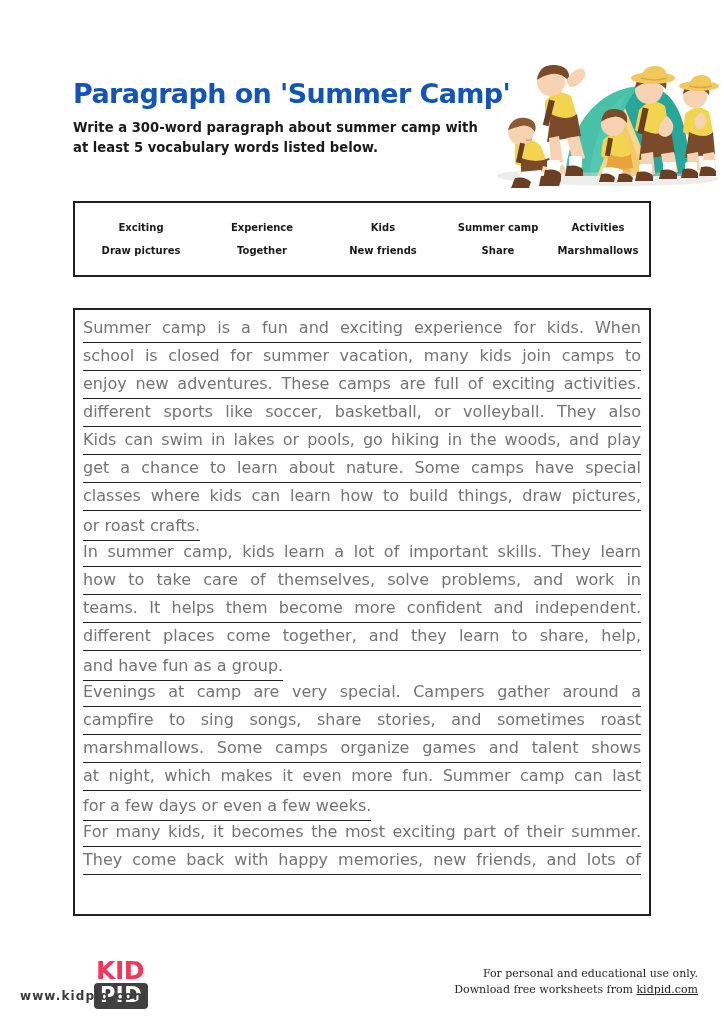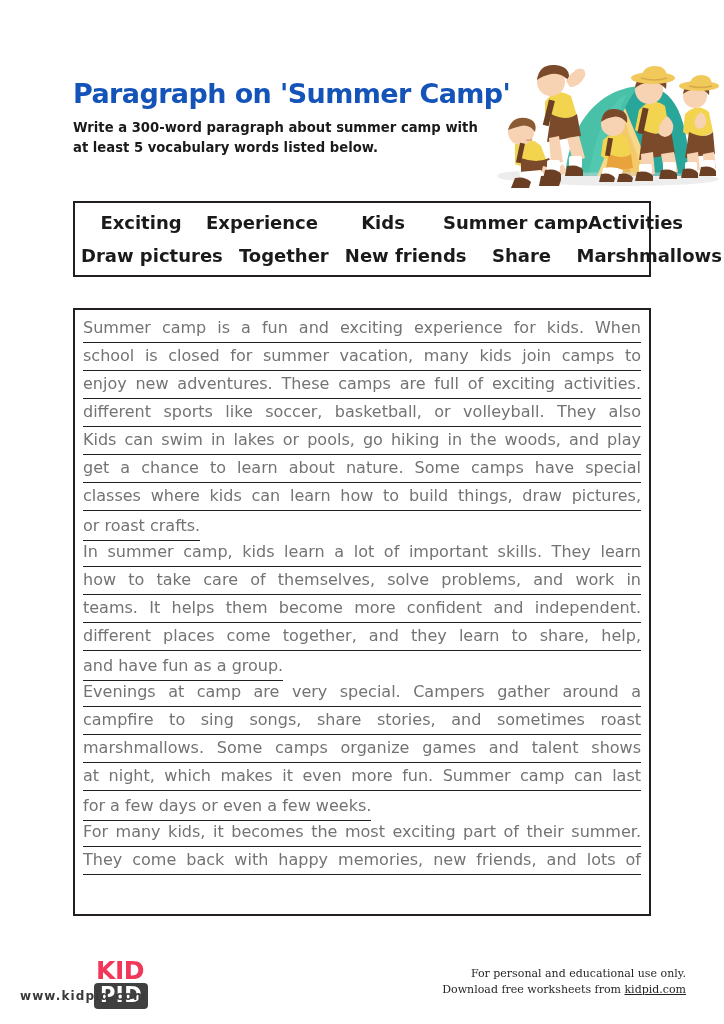--- a/index.html
+++ b/index.html
@@ -69,21 +69,21 @@
   .vocab-row {
     display: flex;
     width: 100%;
     box-sizing: border-box;
     padding: 0 6px;
   }
   .vocab-row + .vocab-row { margin-top: 12px; }
   .vocab-cell {
     font-family: "DejaVu Sans", sans-serif;
     font-weight: bold;
-    font-size: 18px;
+    font-size: 10px;
     color: #1a1a1a;
     text-align: center;
     white-space: nowrap;
   }
   .vocab-row .vocab-cell:nth-child(1) { flex: 0 0 120px; }
   .vocab-row .vocab-cell:nth-child(2) { flex: 0 0 122px; }
   .vocab-row .vocab-cell:nth-child(3) { flex: 0 0 120px; }
   .vocab-row .vocab-cell:nth-child(4) { flex: 0 0 110px; }
   .vocab-row .vocab-cell:nth-child(5) { flex: 1 1 auto; }
 
@@ -167,21 +167,21 @@
   .logo-url {
     font-family: "DejaVu Sans", sans-serif;
     font-size: 12px;
     font-weight: bold;
     letter-spacing: 1.1px;
     color: #3a3a3a;
     margin-top: 5px;
   }
   .footer-note {
     position: absolute;
-    right: 38px;
+    right: 26px;
     top: 966px;
     text-align: right;
     font-family: "DejaVu Serif", serif;
     font-size: 11px;
     line-height: 16px;
     color: #231f20;
   }
   .footer-note a, .footer-link {
     color: #231f20;
     text-decoration: underline;

